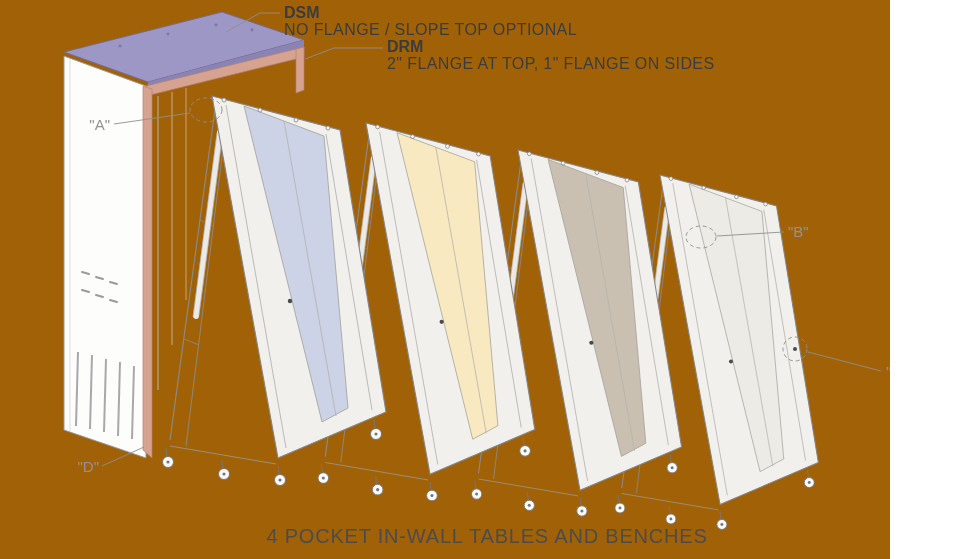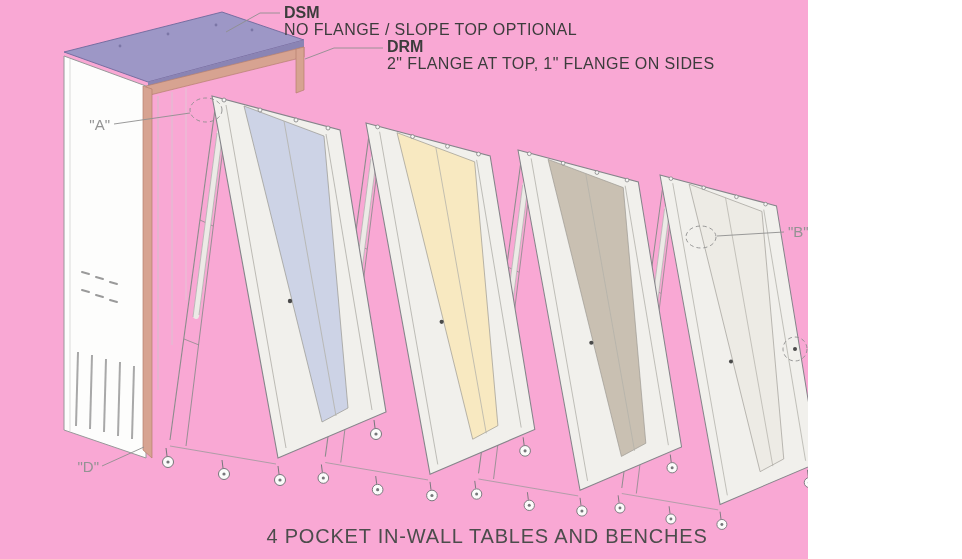--- a/index.html
+++ b/index.html
@@ -1,16 +1,16 @@
 <!DOCTYPE html>
 <html><head>
 <meta charset="utf-8">
 <style>
   html,body{margin:0;padding:0;background:#ffffff;}
-  #stage{position:relative;width:808px;height:559px;background:#f9a8d4;overflow:hidden;
+  #stage{position:relative;width:890px;height:559px;background:#a16207;overflow:hidden;
          font-family:"Liberation Sans", sans-serif;}
   svg{display:block;}
   .leader{stroke:#8f8f8f;stroke-width:0.9;fill:none;}
   .dashed{stroke:#8f8f8f;stroke-width:0.9;fill:none;stroke-dasharray:4 3;}
   .co-label{font:bold 16px "Liberation Sans", sans-serif;fill:#3c3c3c;}
   .co-desc{font:16px "Liberation Sans", sans-serif;fill:#3c3c3c;letter-spacing:.4px;}
   .marker{font:15px "Liberation Sans", sans-serif;fill:#939393;}
   .caption{font:20px "Liberation Sans", sans-serif;fill:#4c4c4c;letter-spacing:.8px;}
 </style>
 </head>

